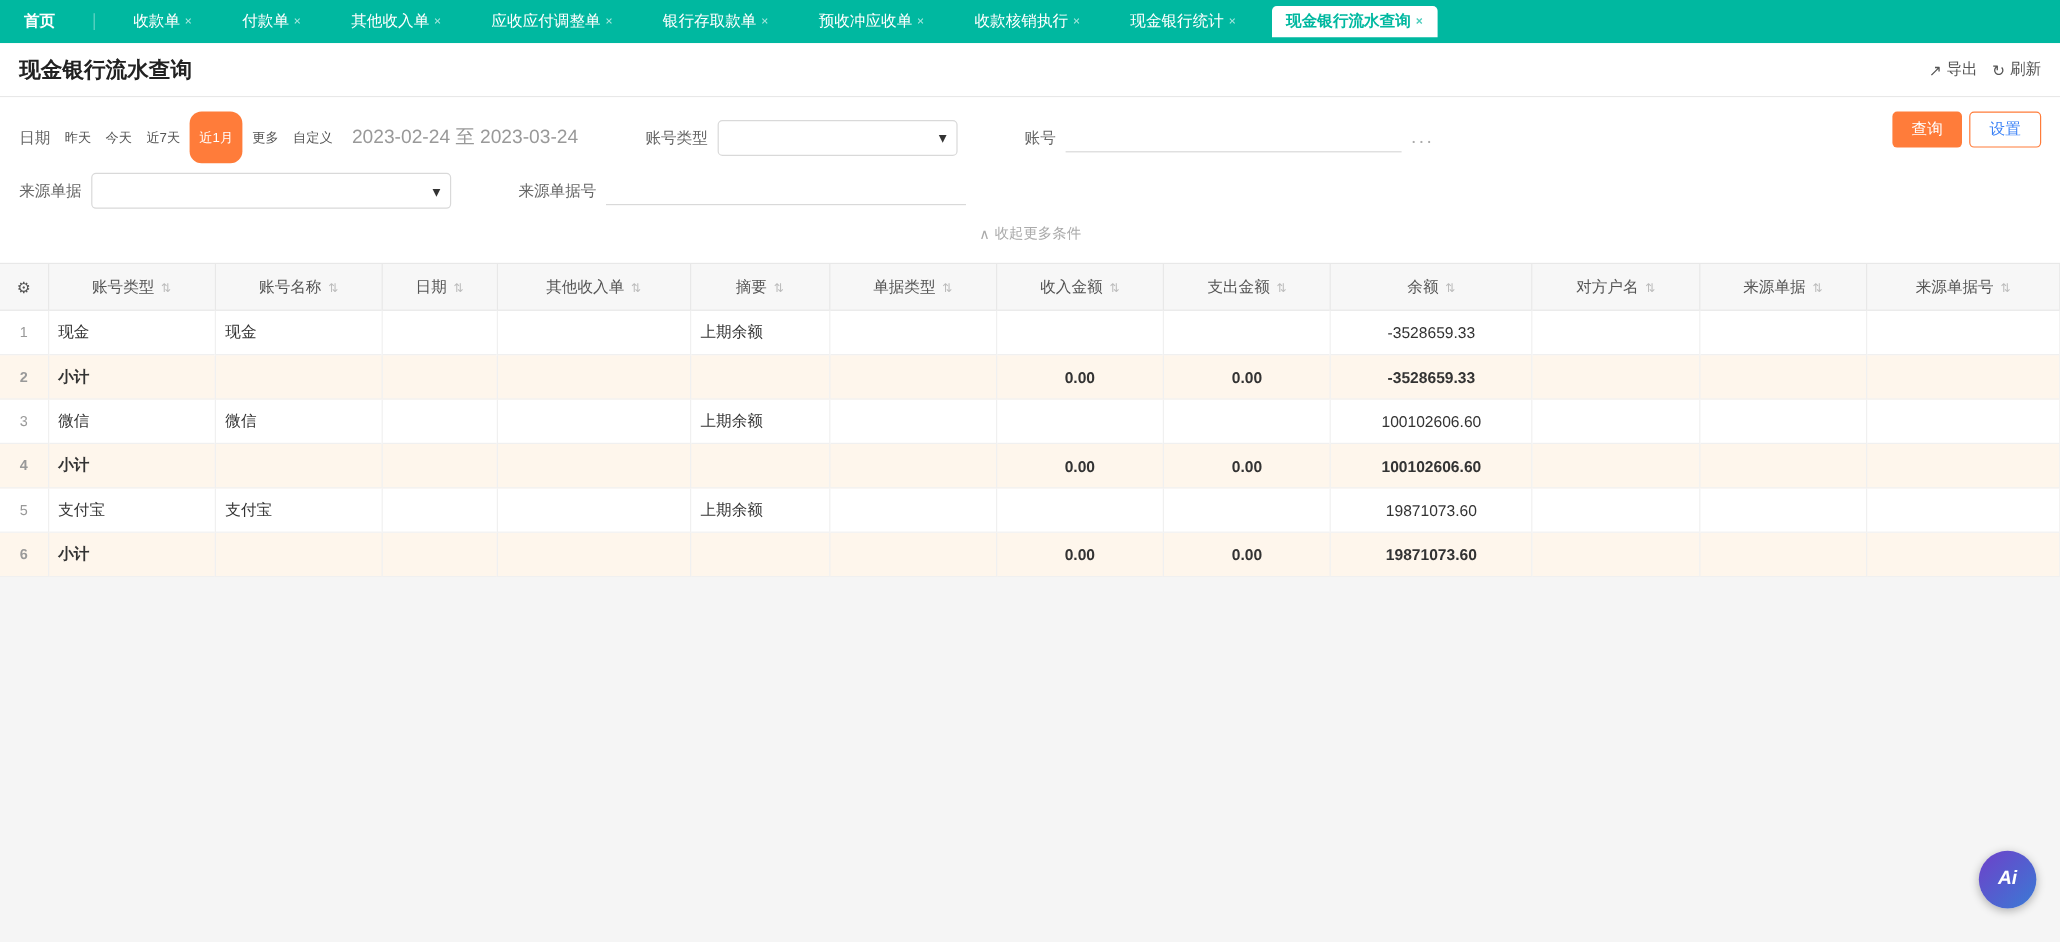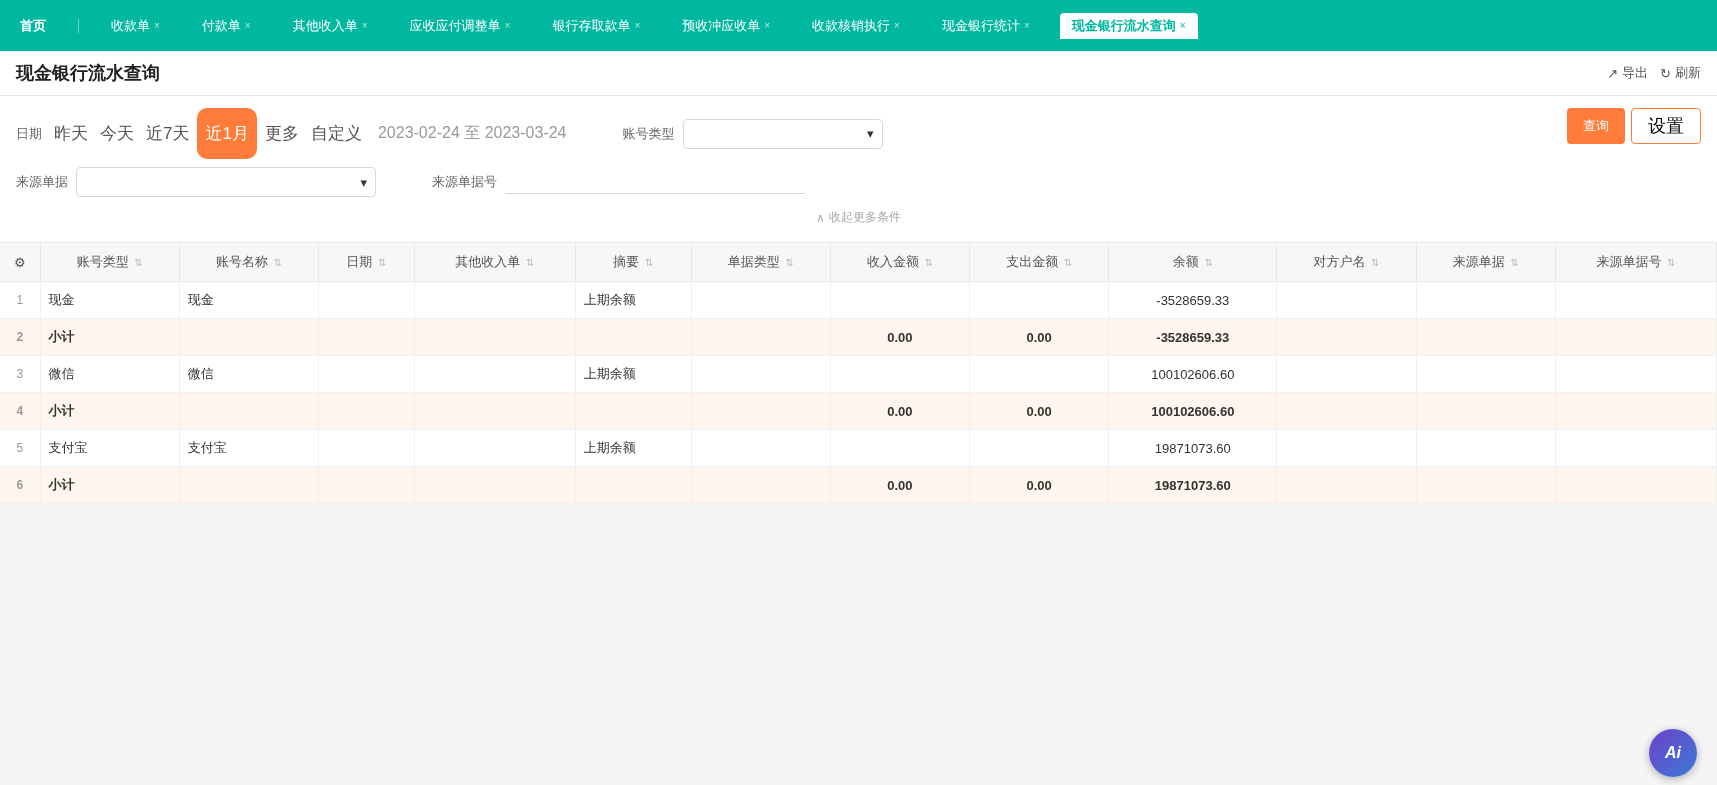--- a/index.html
+++ b/index.html
@@ -3,21 +3,21 @@
   <meta charset="utf-8">
   <style>
     * { box-sizing: border-box; margin: 0; padding: 0; }
     body { font-family: 'Microsoft YaHei', Arial, sans-serif; font-size: 13px; background: #f5f5f5; color: #333; }
 
     
     .top-nav {
       background: #00b8a0;
       display: flex;
       align-items: center;
-      height: 51px;
+      height: 36px;
       padding: 0 8px;
       gap: 18px;
     }
     .nav-item {
       color: #fff;
       padding: 4px 12px;
       border-radius: 4px 4px 0 0;
       cursor: pointer;
       font-size: 13px;
       white-space: nowrap;
@@ -81,21 +81,21 @@
     }
     .date-shortcuts {
       display: flex;
       align-items: center;
       gap: 4px;
     }
     .date-btn {
       color: #555;
       cursor: pointer;
       padding: 2px 4px;
-      font-size: 17px;
+      font-size: 11px;
     }
     .date-btn.active {
       background: #ff7c3a;
       color: #fff;
       border-radius: 10px;
       padding: 14px 8px;
     }
     .date-range {
       color: #999;
       font-size: 16px;
@@ -133,26 +133,26 @@
       color: #fff;
       border: none;
       border-radius: 4px;
       padding: 6px 16px;
       cursor: pointer;
       font-size: 13px;
       white-space: nowrap;
     }
     .btn-settings {
       background: #fff;
-      color: #000000;
+      color: #3b82f6;
       border: 1px solid #ff7c3a;
       border-radius: 4px;
       padding: 5px 16px;
       cursor: pointer;
-      font-size: 18px;
+      font-size: 13px;
       white-space: nowrap;
     }
     .filter-right-actions {
       display: flex;
       gap: 6px;
       margin-left: auto;
     }
     .collapse-bar {
       display: flex;
       justify-content: center;
@@ -210,21 +210,21 @@
       color: #999;
       font-size: 12px;
     }
     .col-number { width: 40px; }
     td.numeric, th.numeric { text-align: center; }
     .gear-cell { text-align: center; }
 
     
     .ai-badge {
       position: fixed;
-      bottom: 8px;
+      bottom: 28px;
       right: 20px;
       background: linear-gradient(135deg, #6e40c9, #3a7bd5);
       color: #fff;
       border-radius: 50%;
       width: 48px;
       height: 48px;
       display: flex;
       align-items: center;
       justify-content: center;
       font-size: 16px;
@@ -313,20 +313,25 @@
         </div>
 
         <div class="filter-group" style="margin-left:40px;">
           <span class="filter-label">账号类型</span>
           <div class="filter-select" style="min-width:200px;">
             <span></span>
             <span>▾</span>
           </div>
         </div>
 
+        <div class="filter-group" style="margin-left:40px;">
+          <span class="filter-label">账号</span>
+          <input class="filter-input" type="text" style="min-width: 280px;">
+          <span class="filter-more">...</span>
+        </div>
       </div>
 
       <div class="filter-row">
 
         <div class="filter-group">
           <span class="filter-label">来源单据</span>
           <div class="filter-select" style="min-width:300px;">
             <span></span>
             <span>▾</span>
           </div>

